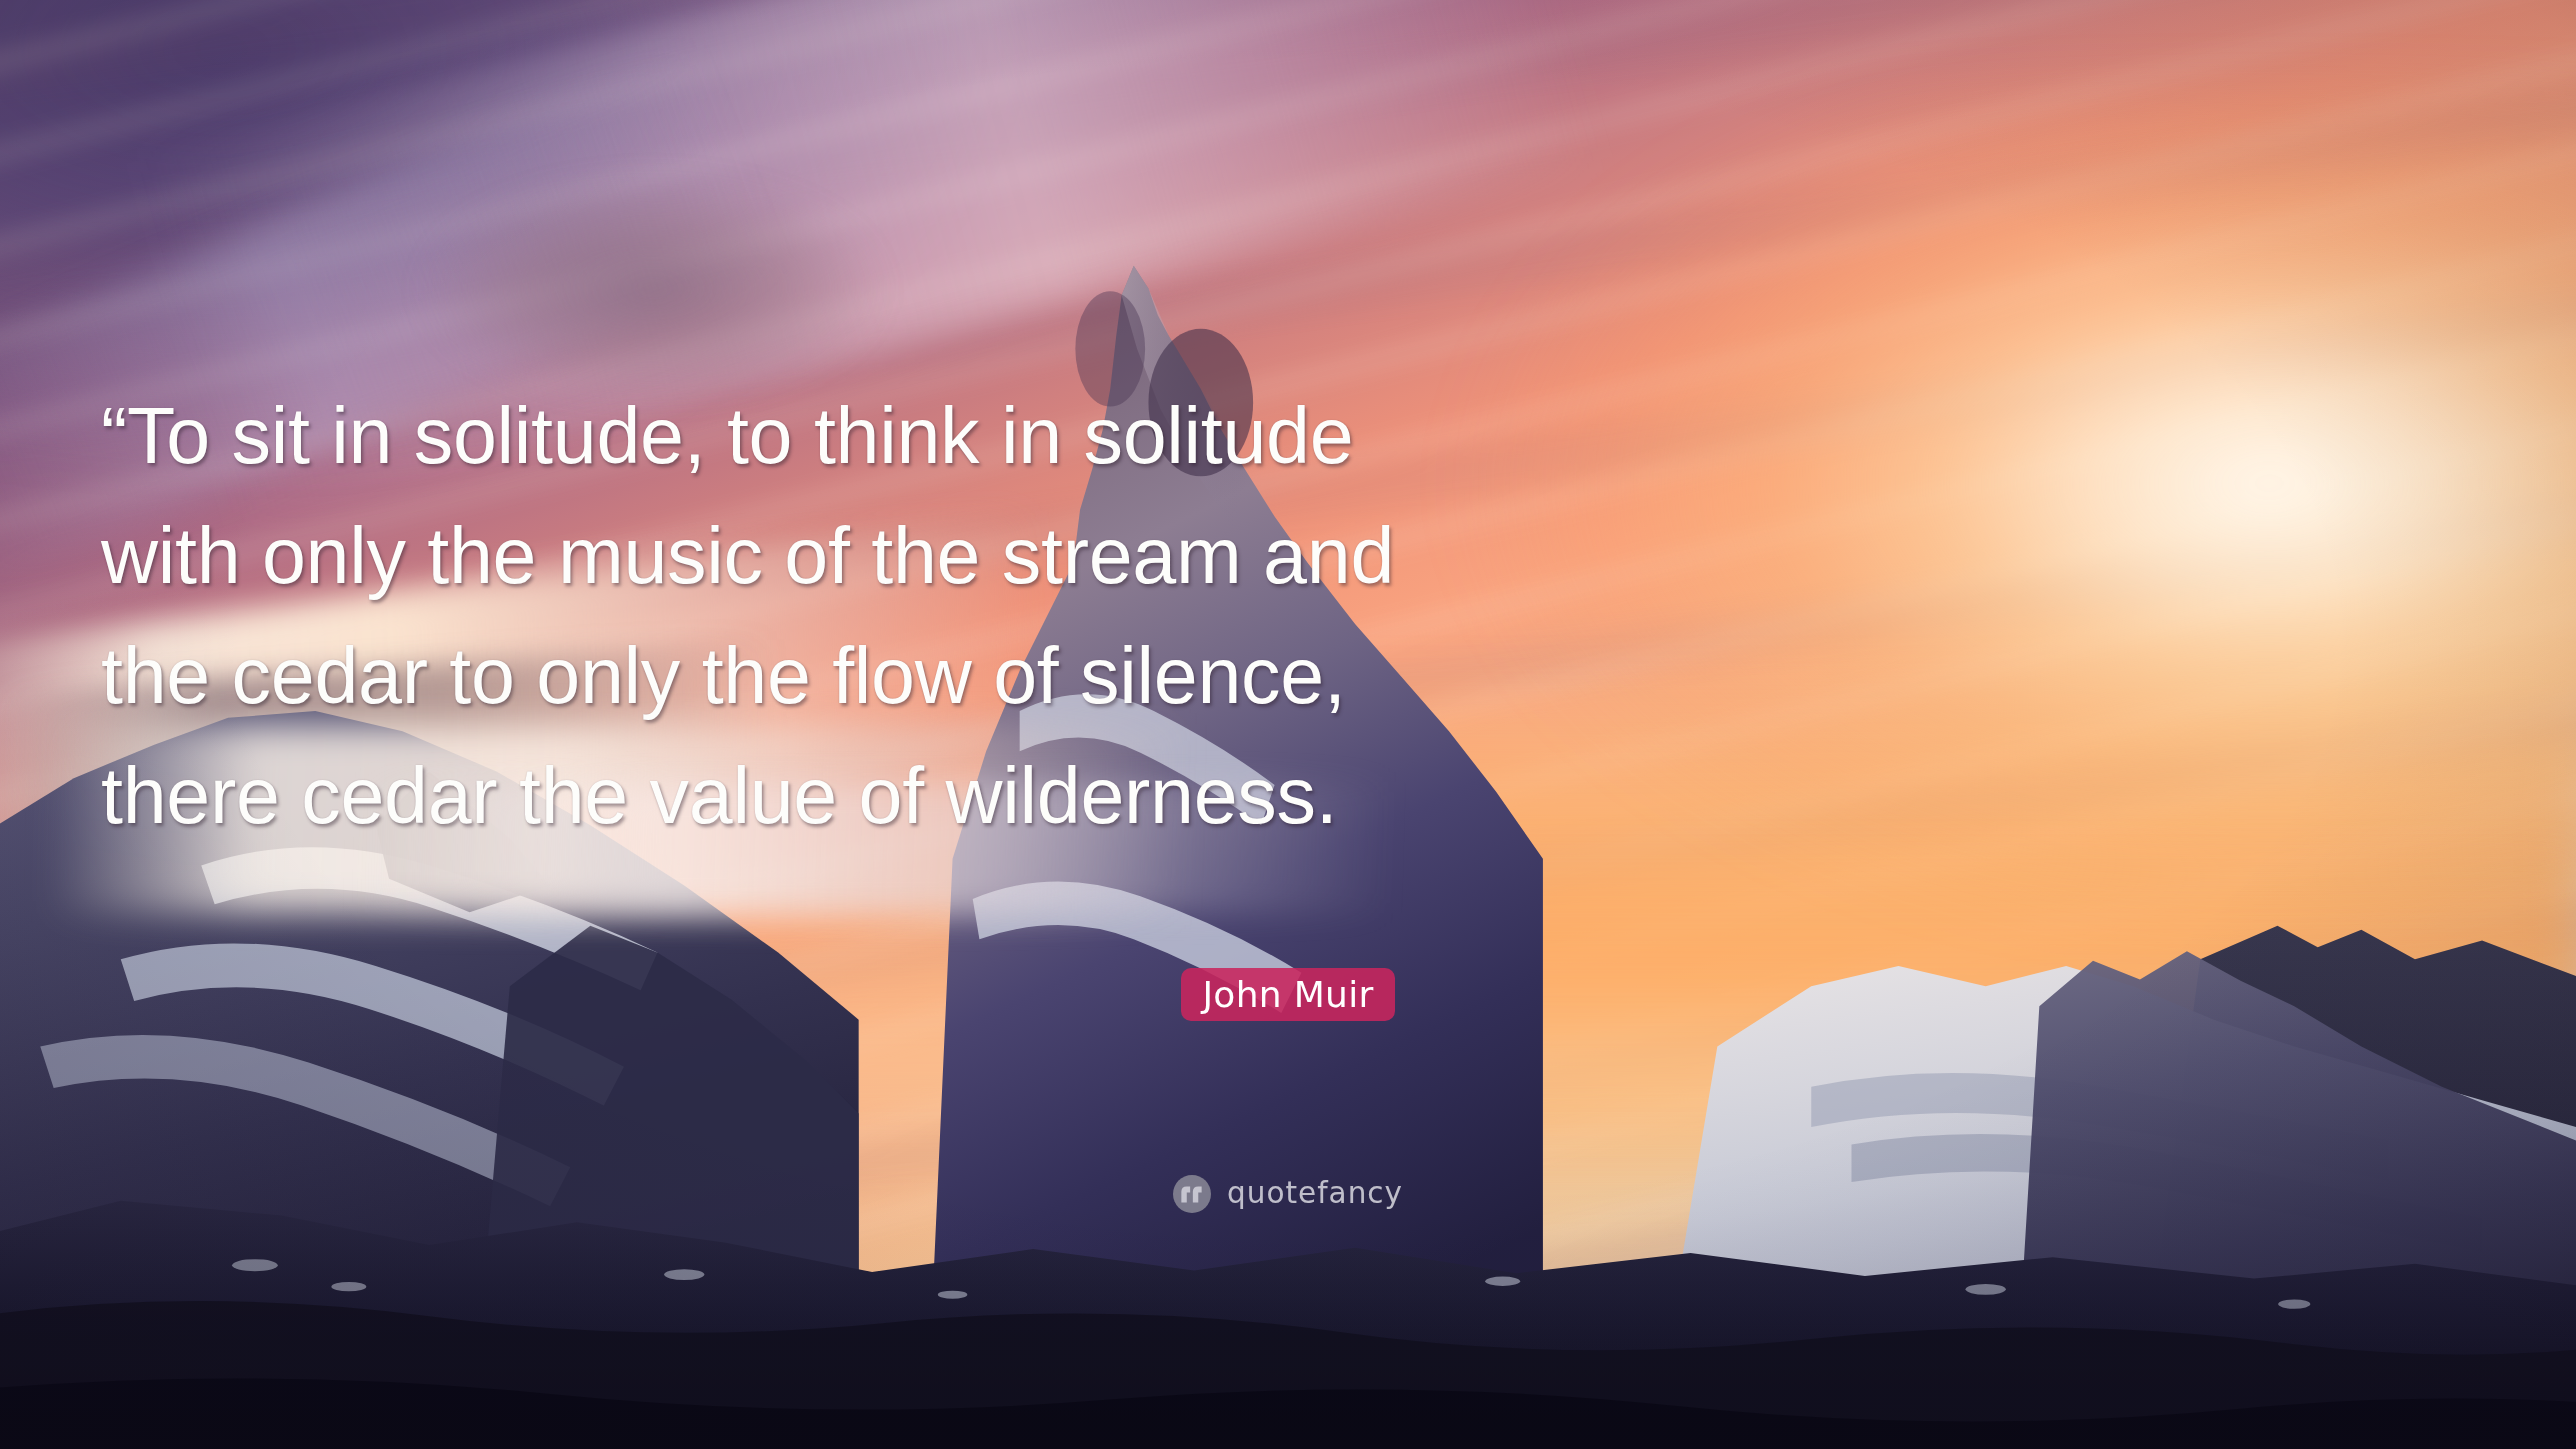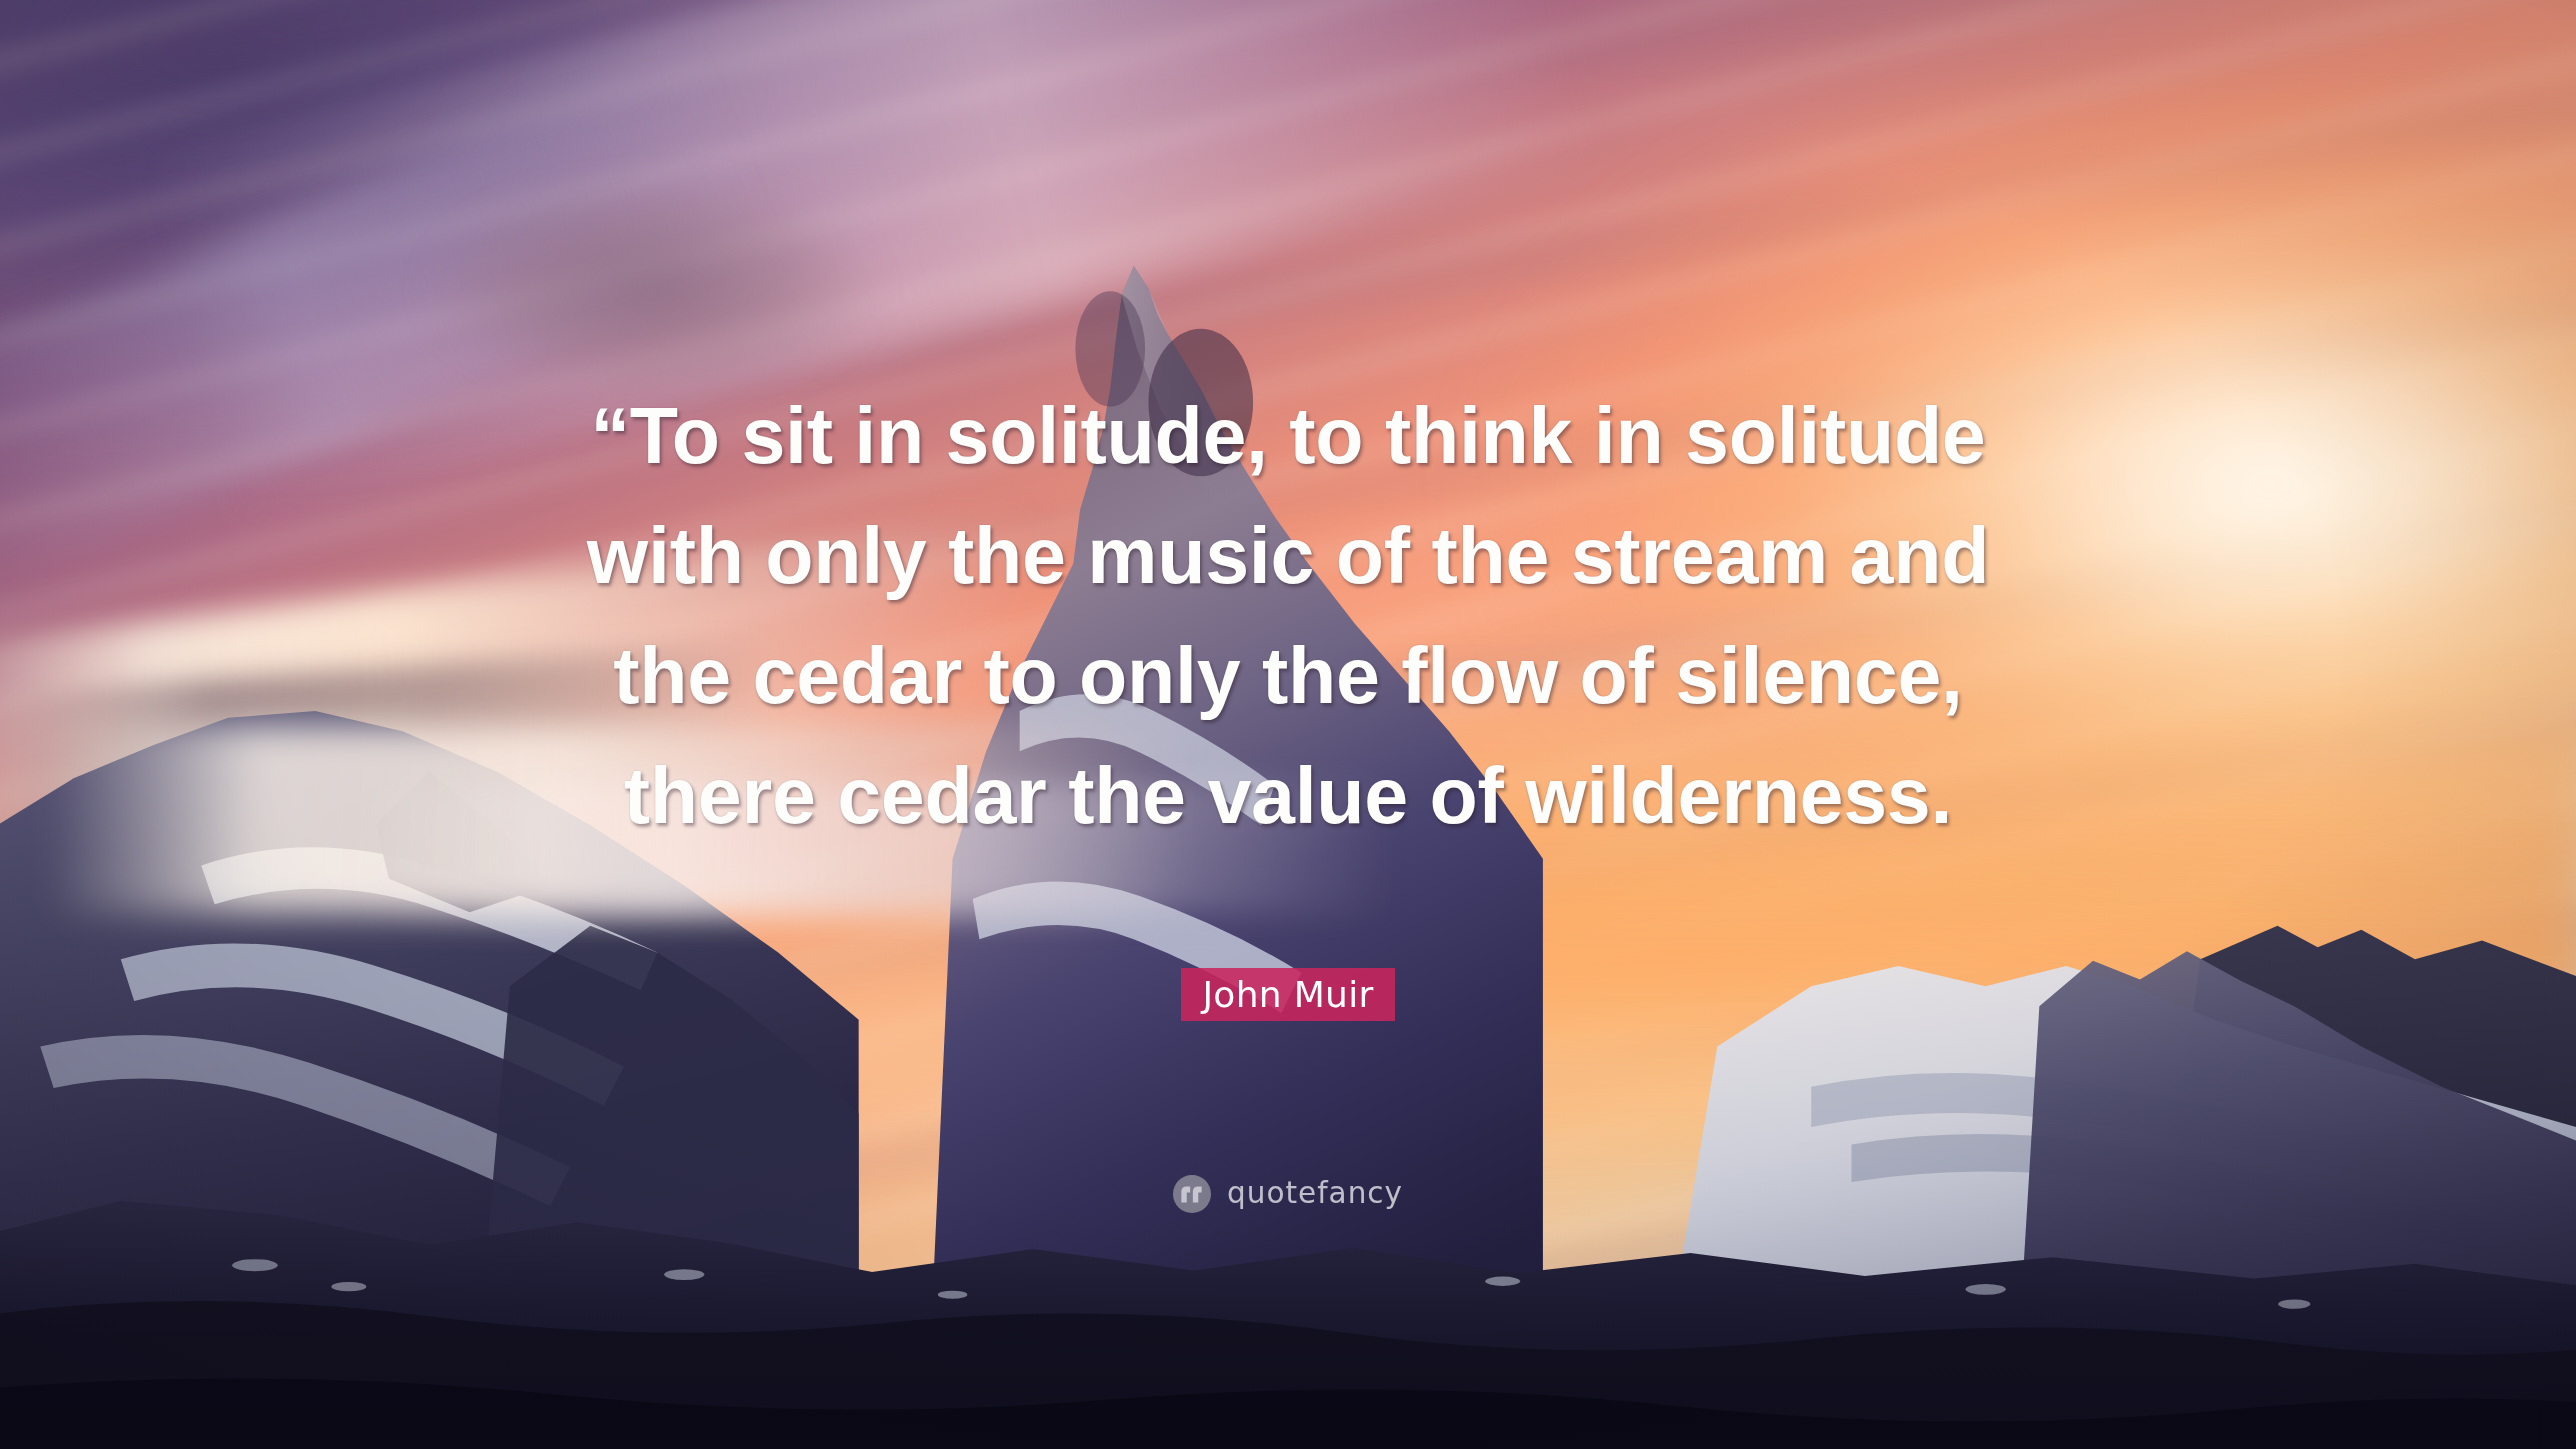--- a/index.html
+++ b/index.html
@@ -192,23 +192,23 @@
   }
 
   
   .content{
     position:absolute; inset:0; z-index:6;
   }
   .quote{
     position:absolute;
     left:0; right:0;
     top:376px;
-    text-align:center;
+    text-align:left;
     color:#fdfdfb;
-    font-weight:700;
+    font-weight:400;
     font-size:79px;
     line-height:120px;
     letter-spacing:-0.3px;
     text-shadow:
        2px 2.7px 3.4px rgba(40,25,40,.40),
        0 0 1.3px rgba(60,40,60,.25);
     padding:0 101px;
     white-space:nowrap;
   }
   .quote .ln{ display:block; }
@@ -223,20 +223,21 @@
     display:inline-block;
     background:rgba(200,37,93,.88);
     color:#fff;
     font-family:"DejaVu Sans", sans-serif;
     font-weight:400;
     font-size:36px;
     line-height:53px;
     height:53px;
     padding:0 21.5px;
     letter-spacing:0.3px;
+    border-radius:10px;
   }
 
   .watermark{
     position:absolute;
     left:0; right:0;
     top:1175px;
     display:flex;
     align-items:center;
     justify-content:center;
     gap:16px;

